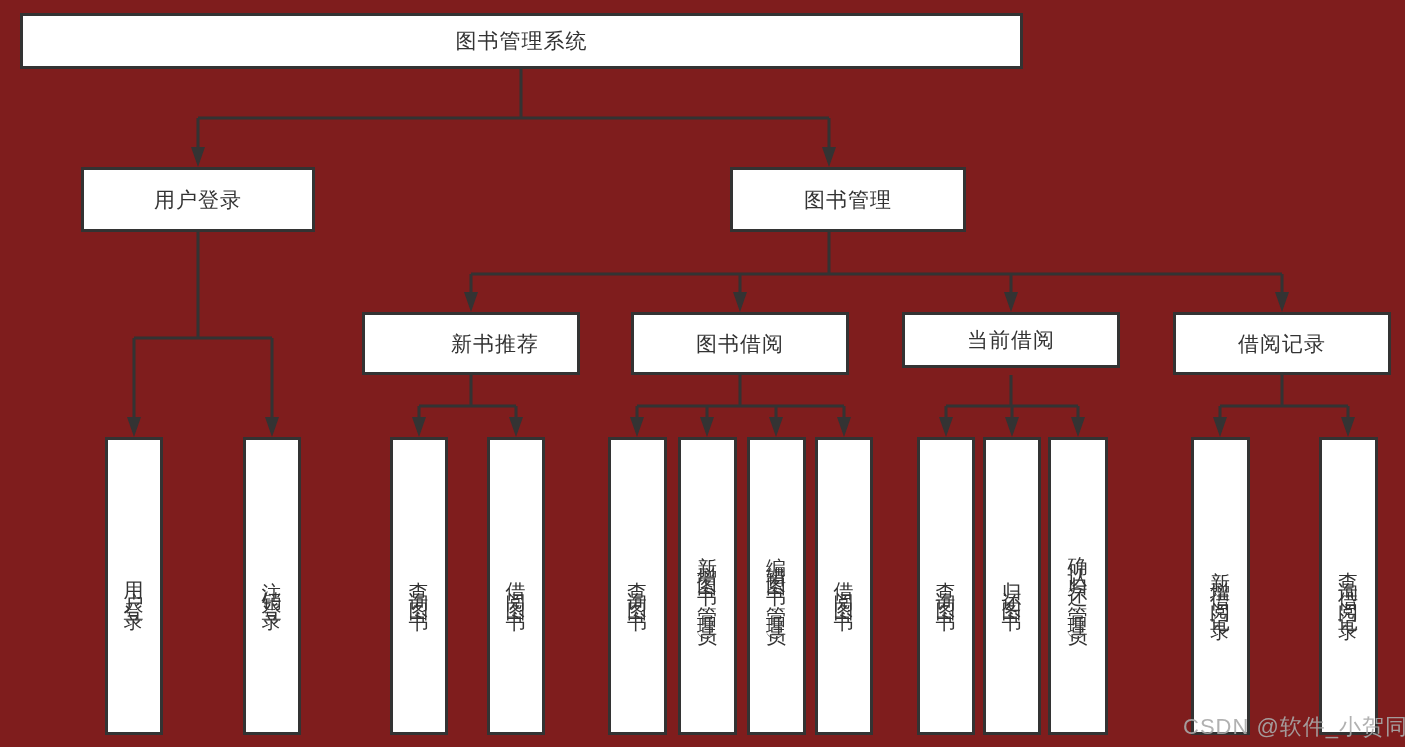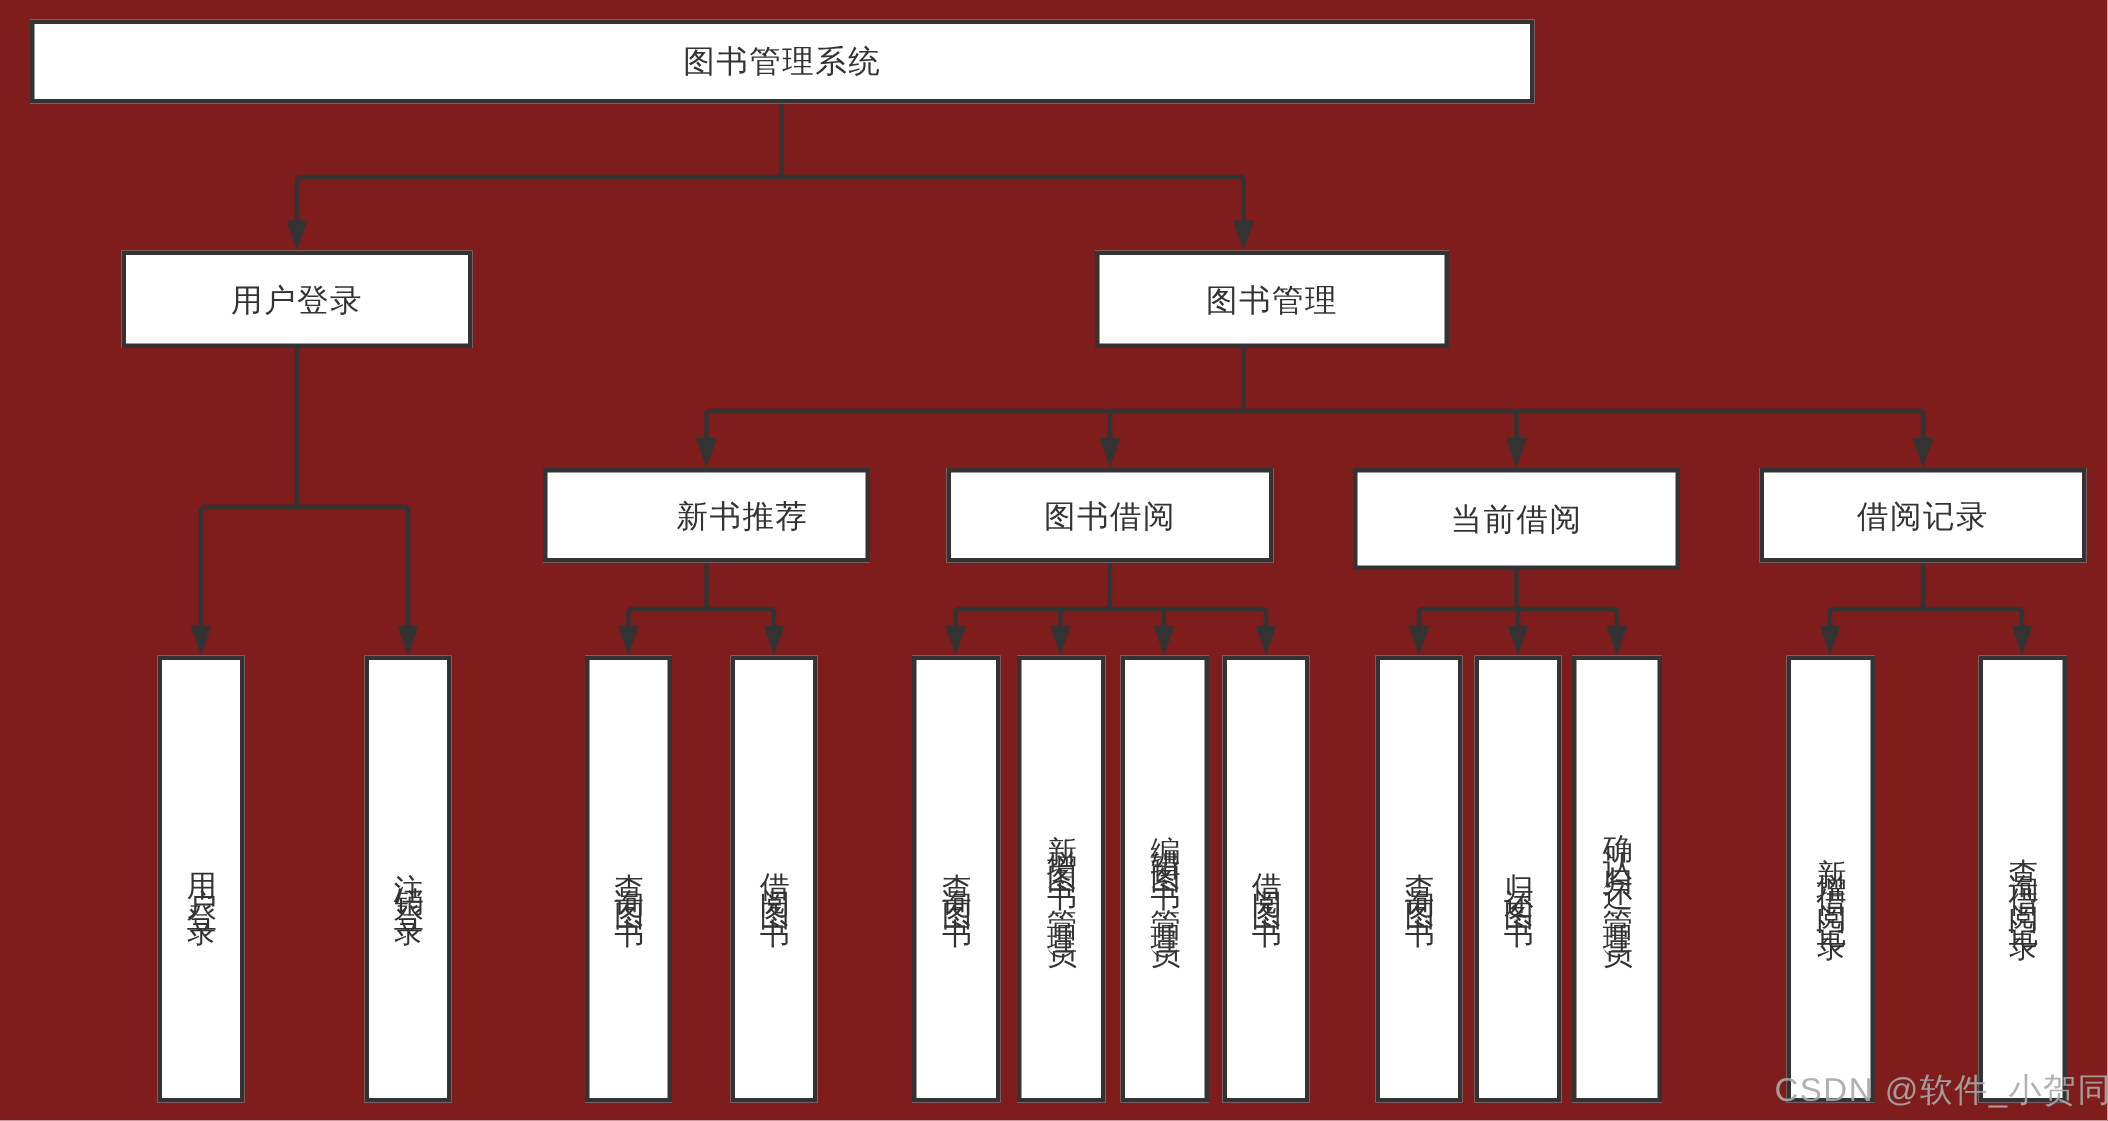--- a/index.html
+++ b/index.html
@@ -49,21 +49,21 @@
              M1213,417 L1227,417 L1220,437 Z  M1341,417 L1355,417 L1348,437 Z"></path>
   </svg>
 
   <div class="node h" style="left:20px; top:13px; width:1003px; height:56px;">图书管理系统</div>
 
   <div class="node h" style="left:81px; top:167px; width:234px; height:65px;">用户登录</div>
   <div class="node h" style="left:711px; top:167px; width:236px; height:65px;margin-left:19px;">图书管理</div>
 
   <div class="node h" style="left:362px; top:312px; width:218px; height:63px;padding-left:48px;">新书推荐</div>
   <div class="node h" style="left:631px; top:312px; width:218px; height:63px;">图书借阅</div>
-  <div class="node h" style="left:902px; top:312px; width:218px; height:68px;">当前借阅</div>
+  <div class="node h" style="left:902px; top:312px; width:218px; height:56px;">当前借阅</div>
   <div class="node h" style="left:1173px; top:312px; width:218px; height:63px;">借阅记录</div>
 
   <div class="node v" style="left:105px; top:437px; width:58px; height:298px;">用户登录</div>
   <div class="node v" style="left:243px; top:437px; width:58px; height:298px;">注销登录</div>
 
   <div class="node v" style="left:390px; top:437px; width:58px; height:298px;">查询图书</div>
   <div class="node v" style="left:487px; top:437px; width:58px; height:298px;">借阅图书</div>
 
   <div class="node v" style="left:608px; top:437px; width:59px; height:298px;">查询图书</div>
   <div class="node v" style="left:678px; top:437px; width:59px; height:298px;">新增图书（管理员）</div>

